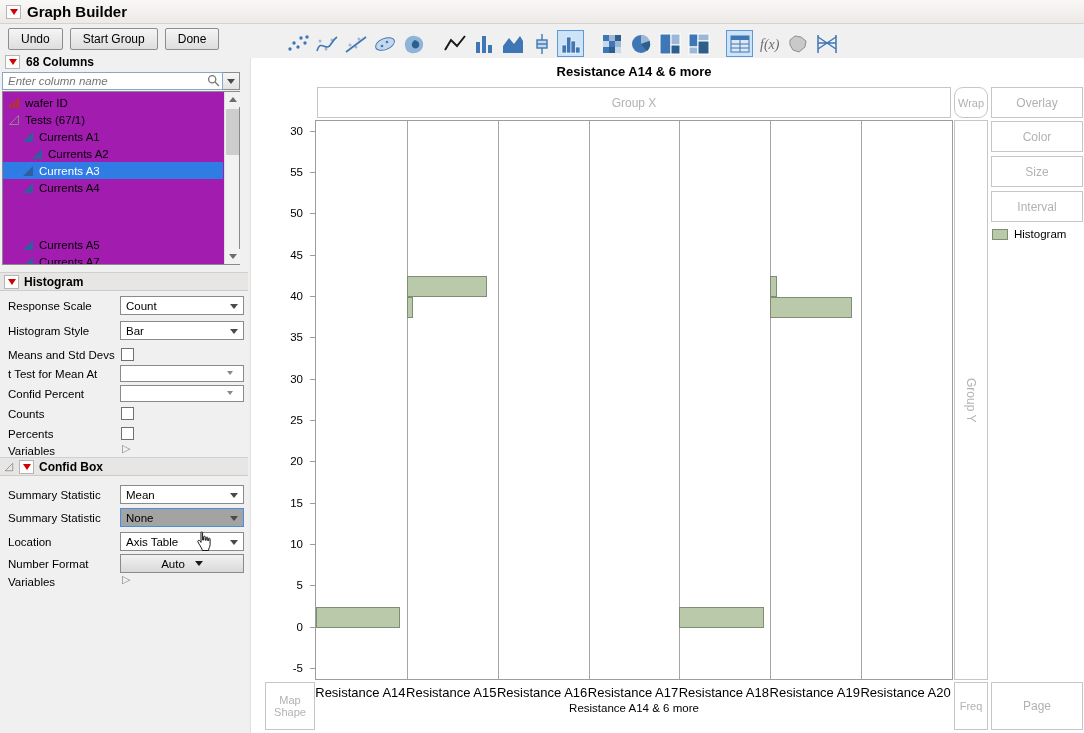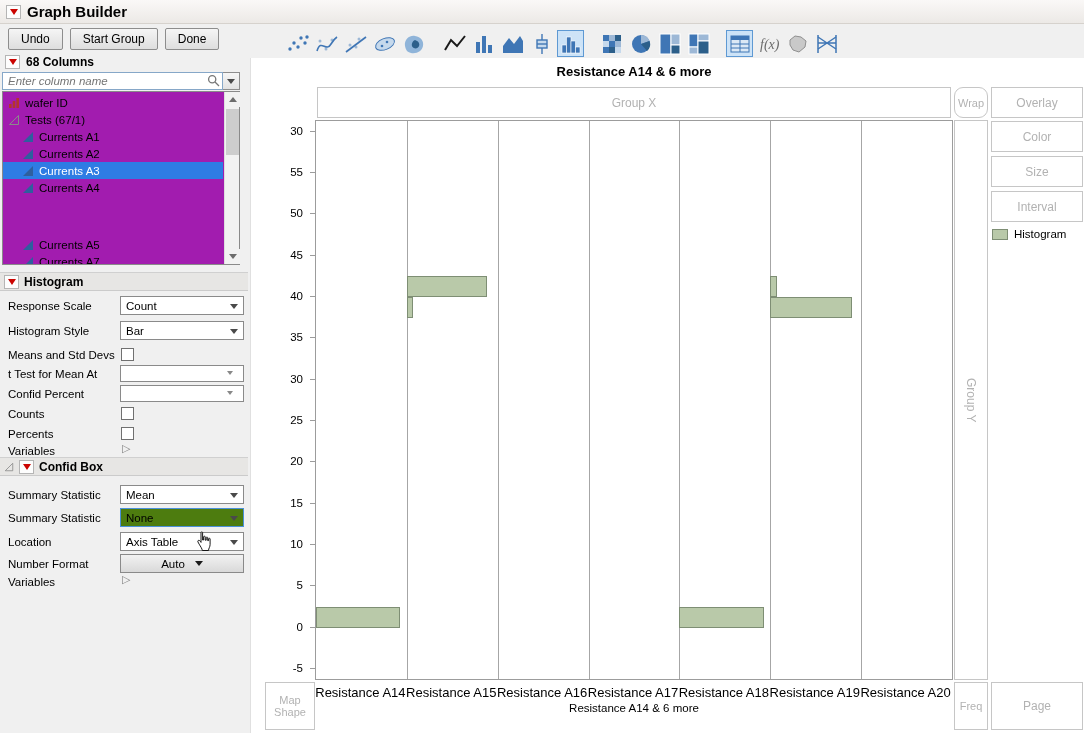--- a/index.html
+++ b/index.html
@@ -62,21 +62,21 @@
   
   .panel-header { position:absolute; left:0; width:248px; height:19px; background:#e7e6e4;
     border-top:1px solid #d0d0d0; border-bottom:1px solid #cbcbcb;
     display:flex; align-items:center; gap:5px; padding-left:4px; }
   .panel-header .ph-title { font-weight:bold; font-size:12px; }
   .prow { position:absolute; left:8px; width:238px; height:20px; display:flex; align-items:center; }
   .plabel { font-size:11.5px; }
   .combo { position:absolute; left:112px; top:0; width:124px; height:19px; background:#fff;
     border:1px solid #8a8a8a; display:flex; align-items:center; padding-left:5px; font-size:11.5px; }
   .combo .chev { position:absolute; right:5px; top:7px; }
-  .combo.hl { background:#4d7c0f; border-color:#4a90d9; }
+  .combo.hl { background:#a3a3a3; border-color:#4a90d9; }
   .cb { position:absolute; left:113px; top:3px; width:13px; height:13px; background:#fff; border:1px solid #707070; }
   .tin { position:absolute; left:112px; top:1px; width:124px; height:17px; background:#fff;
     border:1px solid #8a8a8a; font-family:inherit; font-size:11.5px; padding:0 12px 0 4px; }
   .tin-arrow { position:absolute; right:118px; top:7px; width:0; height:0;
     border-left:3px solid transparent; border-right:3px solid transparent; border-top:4px solid #888; }
   .disc { position:absolute; left:114px; top:1px; color:#7f7f7f; font-size:11px; }
   .auto-btn { position:absolute; left:112px; top:0; width:124px; height:19px;
     background:linear-gradient(#f2f2f2,#d9d9d9); border:1px solid #8a8a8a;
     display:flex; align-items:center; justify-content:center; gap:10px; font-size:11.5px; }
   .auto-btn .tri-dn { border-top-color:#1a1a1a; }
@@ -330,21 +330,21 @@
         <span>Tests (67/1)</span>
       </div>
       <div class="col-row" style="padding-left: 19px;">
         <span class="cicon">
           <svg width="12" height="12" viewBox="0 0 12 12">
             <path d="M1 11 L11 11 L11 1 Z" fill="#2f5f9e"></path>
           </svg>
         </span>
         <span>Currents A1</span>
       </div>
-      <div class="col-row" style="padding-left: 19px;">
+      <div class="col-row" style="padding-left: 28px;">
         <span class="cicon">
           <svg width="12" height="12" viewBox="0 0 12 12">
             <path d="M1 11 L11 11 L11 1 Z" fill="#2f5f9e"></path>
           </svg>
         </span>
         <span>Currents A2</span>
       </div>
       <div class="col-row sel" style="padding-left: 19px;">
         <span class="cicon">
           <svg width="12" height="12" viewBox="0 0 12 12">

